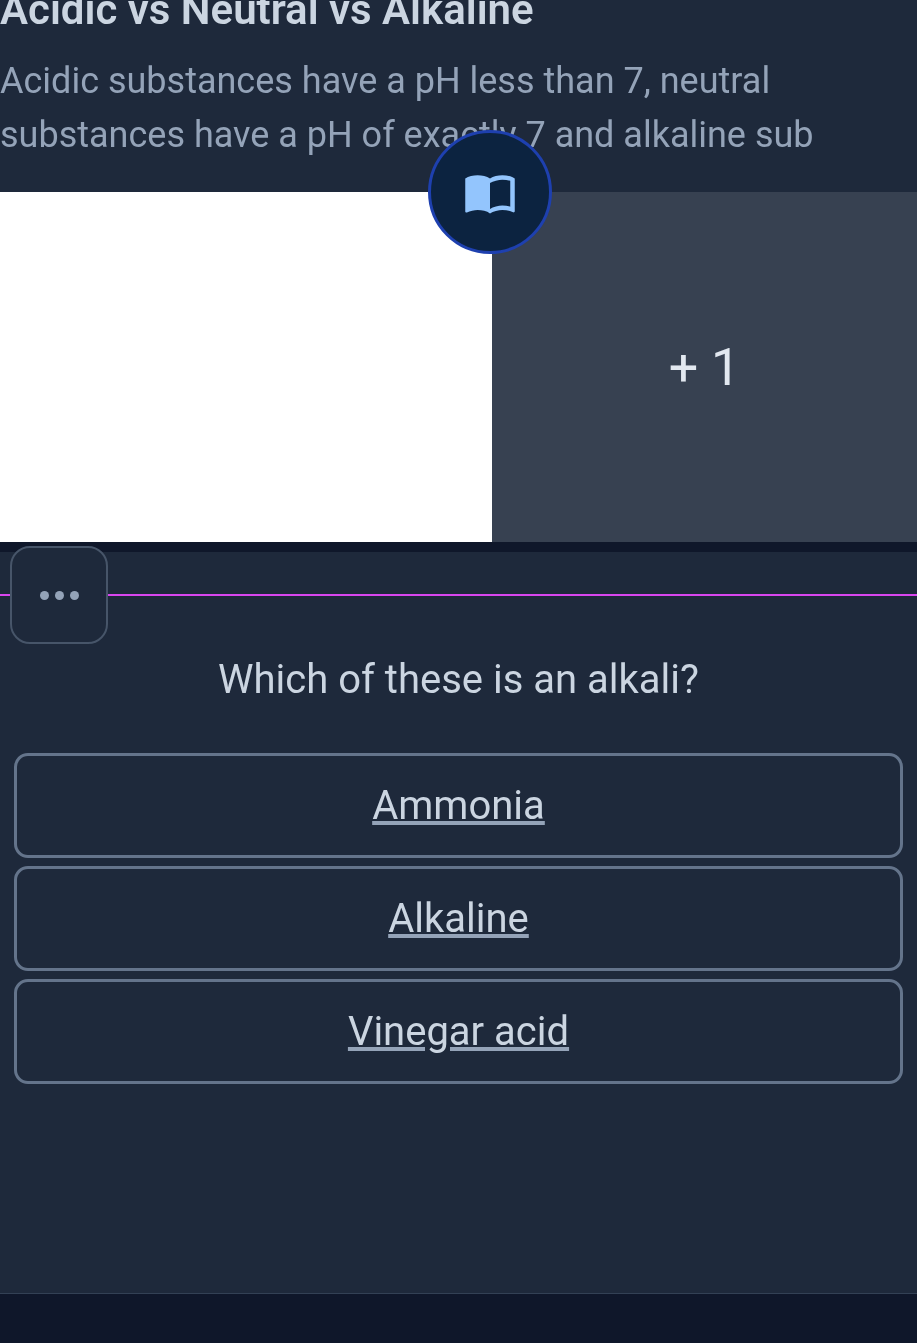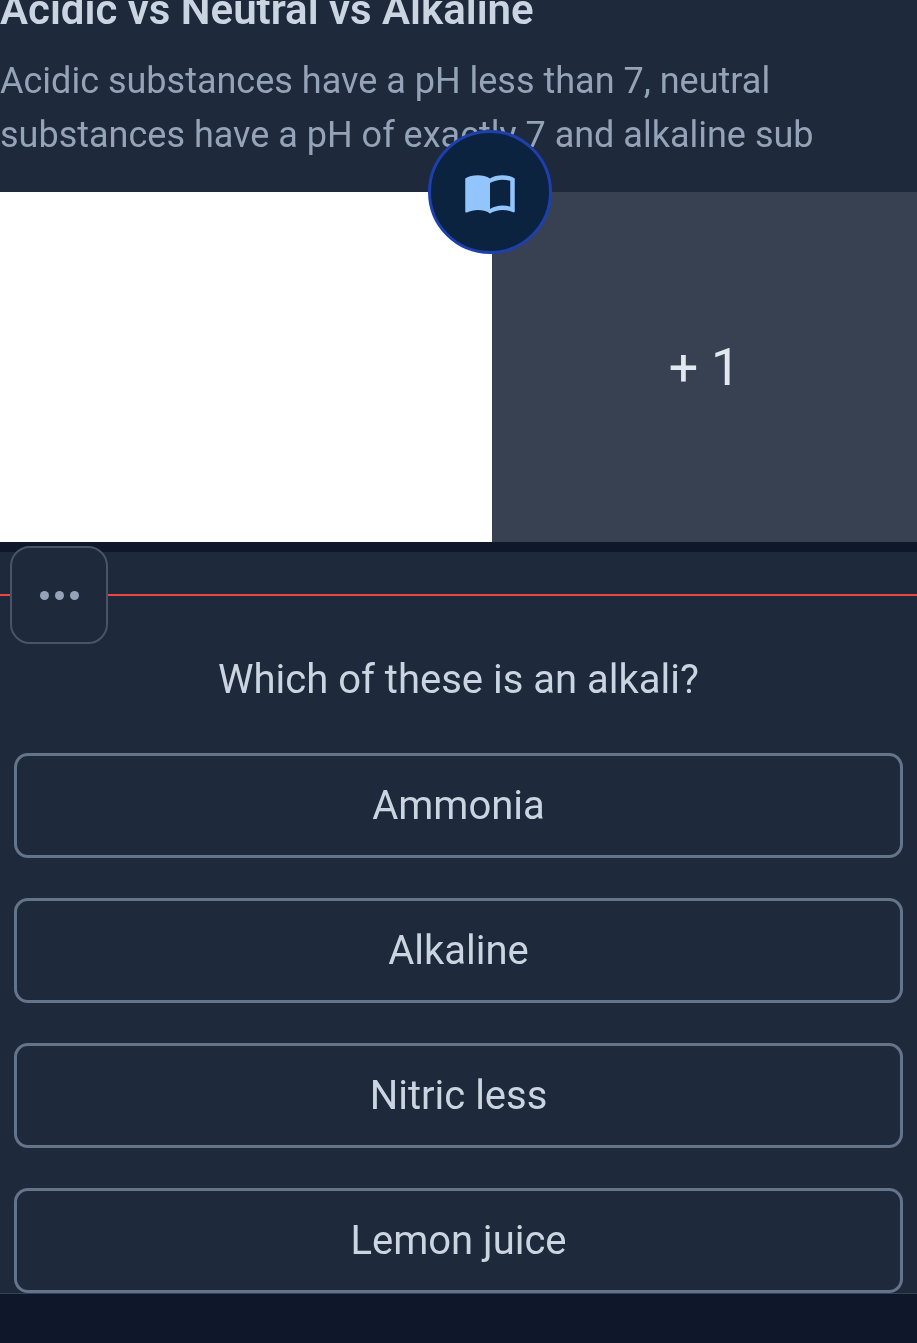--- a/index.html
+++ b/index.html
@@ -73,21 +73,21 @@
       width: 54px;
       height: 54px;
     }
     .divider {
       height: 10px;
       background: #0f172a;
     }
     .question-section {
       padding: 25px 14px 30px 14px;
       position: relative;
-      border-top: 2px solid #ef4444;
+      border-top: 2px solid #d946ef;
       margin-top: 42px;
     }
     .more-btn {
       position: absolute;
       top: -50px;
       left: 10px;
       width: 98px;
       height: 98px;
       background: #1e293b;
       border: 2px solid #475569;
@@ -113,21 +113,22 @@
     .question-text {
       font-size: 40px;
       color: #cbd5e1;
       text-align: center;
       margin: 35px 0 50px 0;
       font-weight: 400;
     }
     .options {
       display: flex;
       flex-direction: column;
-      gap: 40px;
+      gap: 8px;
+      text-decoration: underline;
     }
     .option {
       border: 3px solid #64748b;
       border-radius: 14px;
       padding: 26px 20px;
       text-align: center;
       font-size: 40px;
       color: #cbd5e1;
       cursor: pointer;
       background: transparent;
@@ -172,18 +173,17 @@
       <span class="dot"></span>
       <span class="dot"></span>
     </div>
   </button>
 
   <div class="question-text">Which of these is an alkali?</div>
 
   <div class="options">
     <div class="option">Ammonia</div>
     <div class="option">Alkaline</div>
-    <div class="option">Nitric less</div>
-    <div class="option">Lemon juice</div>
+    <div class="option">Vinegar acid</div>
   </div>
 </div>
 
 <div class="bottom-bar"></div>
 
 </body></html>

